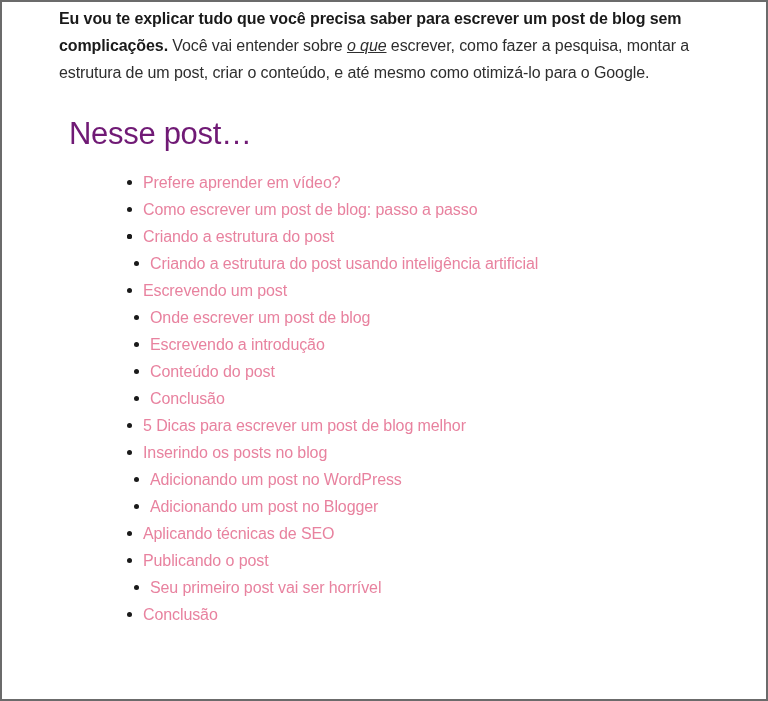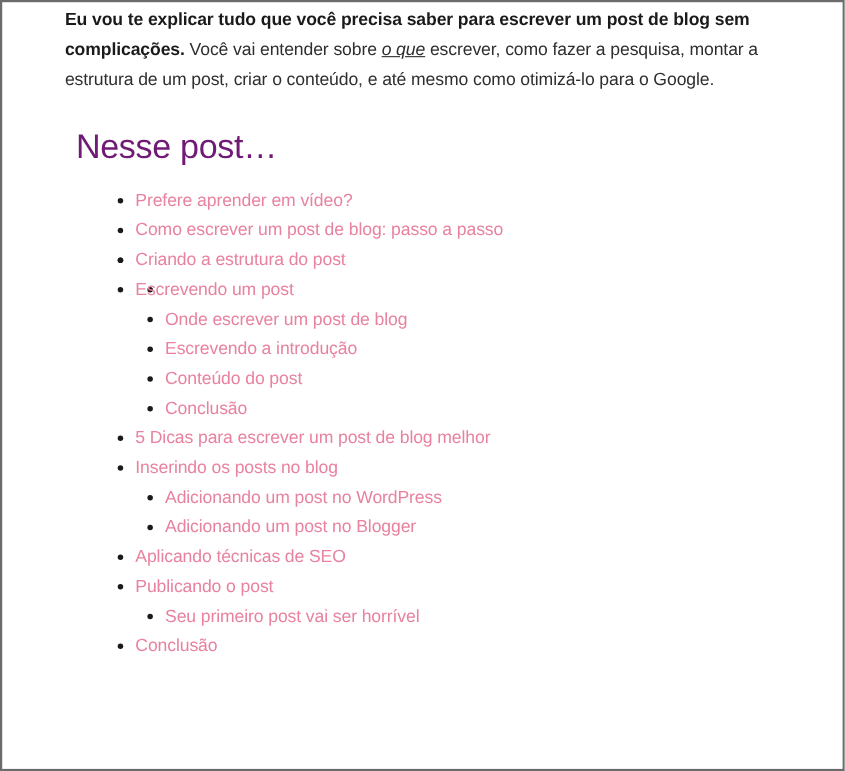--- a/index.html
+++ b/index.html
@@ -53,20 +53,21 @@
     }
     ul.toc {
       list-style: none;
       margin: 17px 0 0 0;
       padding: 0 0 0 64px;
     }
     ul.toc li {
       position: relative;
       font-size: 16px;
       line-height: 27px;
+      margin-left: 20px;
     }
     ul.toc li .bullet {
       position: absolute;
       left: -16px;
       top: 11px;
       width: 5px;
       height: 5px;
       border-radius: 50%;
       background: #1a1a1a;
     }
@@ -86,21 +87,21 @@
   <div class="content">
     <p class="intro"><strong>Eu vou te explicar tudo que você precisa saber para escrever um post de blog sem complicações.</strong><span> Você vai entender sobre </span><em>o que</em><span> escrever, como fazer a pesquisa, montar a estrutura de um post, criar o conteúdo, e até mesmo como otimizá-lo para o Google.</span></p>
 
     <h2 class="toc-title">Nesse post…</h2>
 
     <ul class="toc">
       <li><span class="bullet"></span><a href="#">Prefere aprender em vídeo?</a></li>
       <li><span class="bullet"></span><a href="#">Como escrever um post de blog: passo a passo</a></li>
       <li><span class="bullet"></span></li>
       <li><span class="bullet"></span><a href="#">Criando a estrutura do post</a></li>
-      <li class="sub"><span class="bullet"></span></li>
+      <li class="sub"><span class="bullet"></span><a href="#">Criando a estrutura do post usando inteligência artificial</a></li>
       <li><span class="bullet"></span><a href="#">Escrevendo um post</a></li>
       <li class="sub"><span class="bullet"></span><a href="#">Onde escrever um post de blog</a></li>
       <li class="sub"><span class="bullet"></span><a href="#">Escrevendo a introdução</a></li>
       <li class="sub"><span class="bullet"></span><a href="#">Conteúdo do post</a></li>
       <li class="sub"><span class="bullet"></span><a href="#">Conclusão</a></li>
       <li><span class="bullet"></span><a href="#">5 Dicas para escrever um post de blog melhor</a></li>
       <li><span class="bullet"></span><a href="#">Inserindo os posts no blog</a></li>
       <li class="sub"><span class="bullet"></span><a href="#">Adicionando um post no WordPress</a></li>
       <li class="sub"><span class="bullet"></span><a href="#">Adicionando um post no Blogger</a></li>
       <li><span class="bullet"></span><a href="#">Aplicando técnicas de SEO</a></li>

